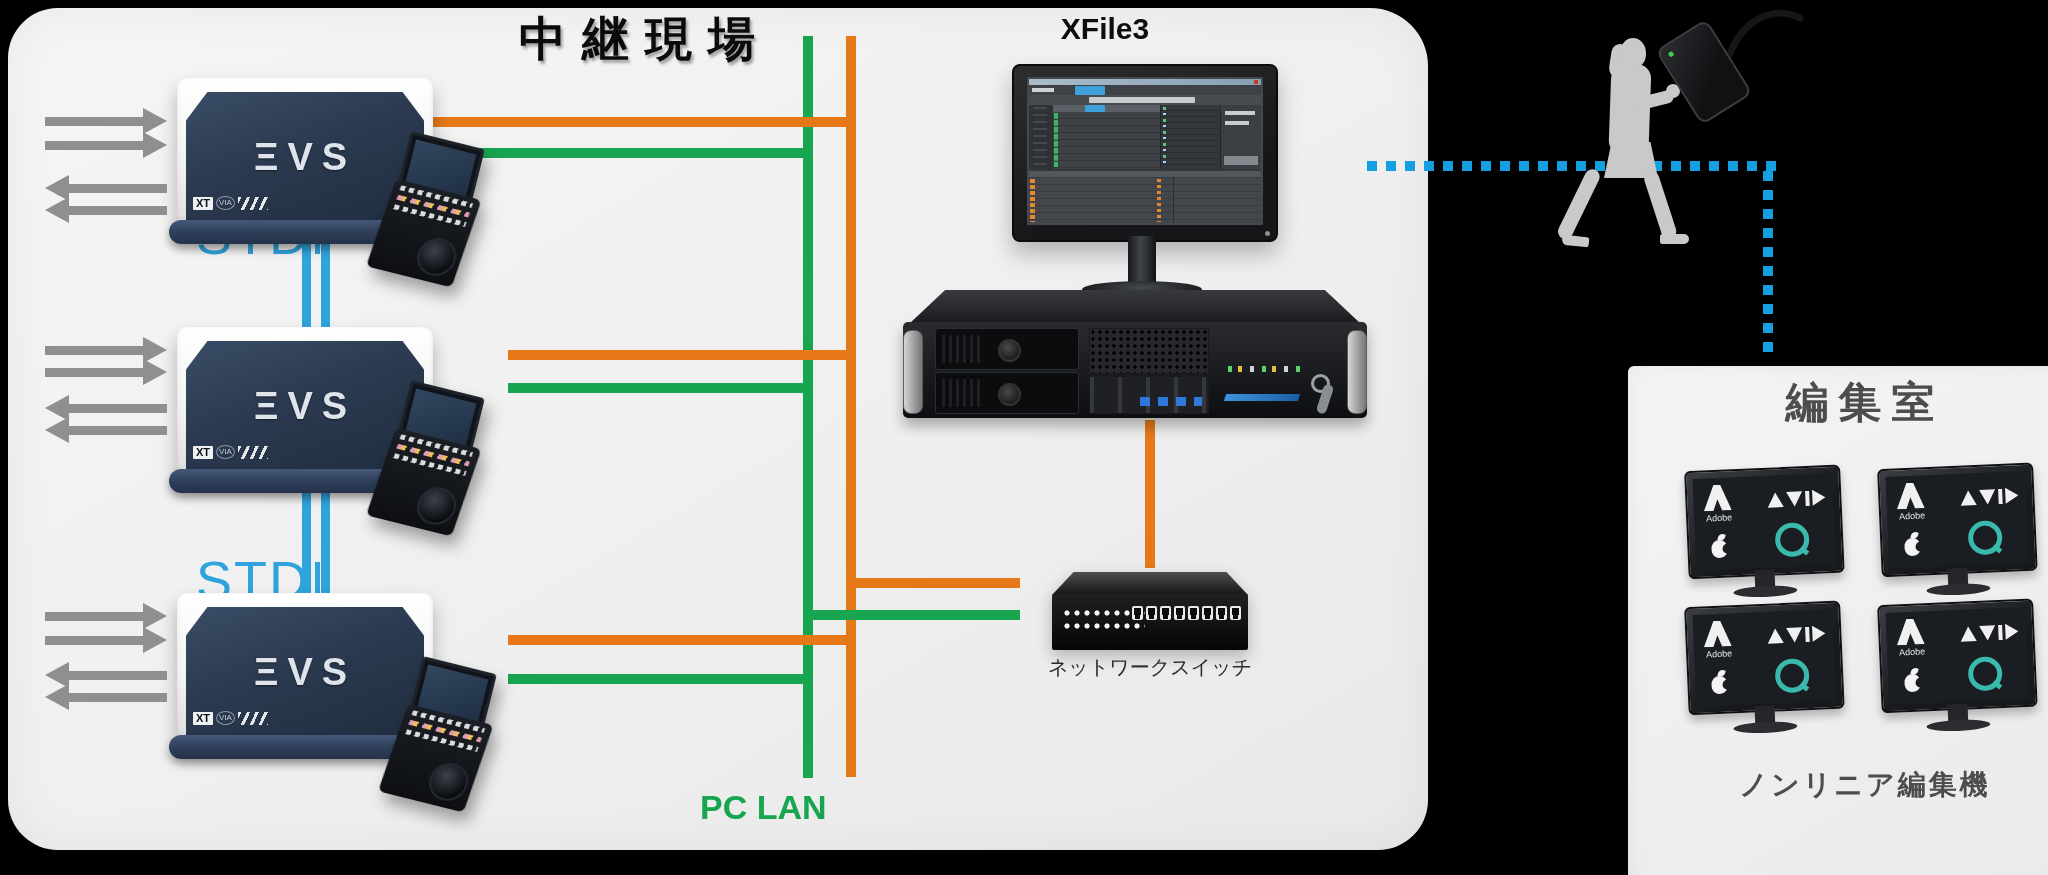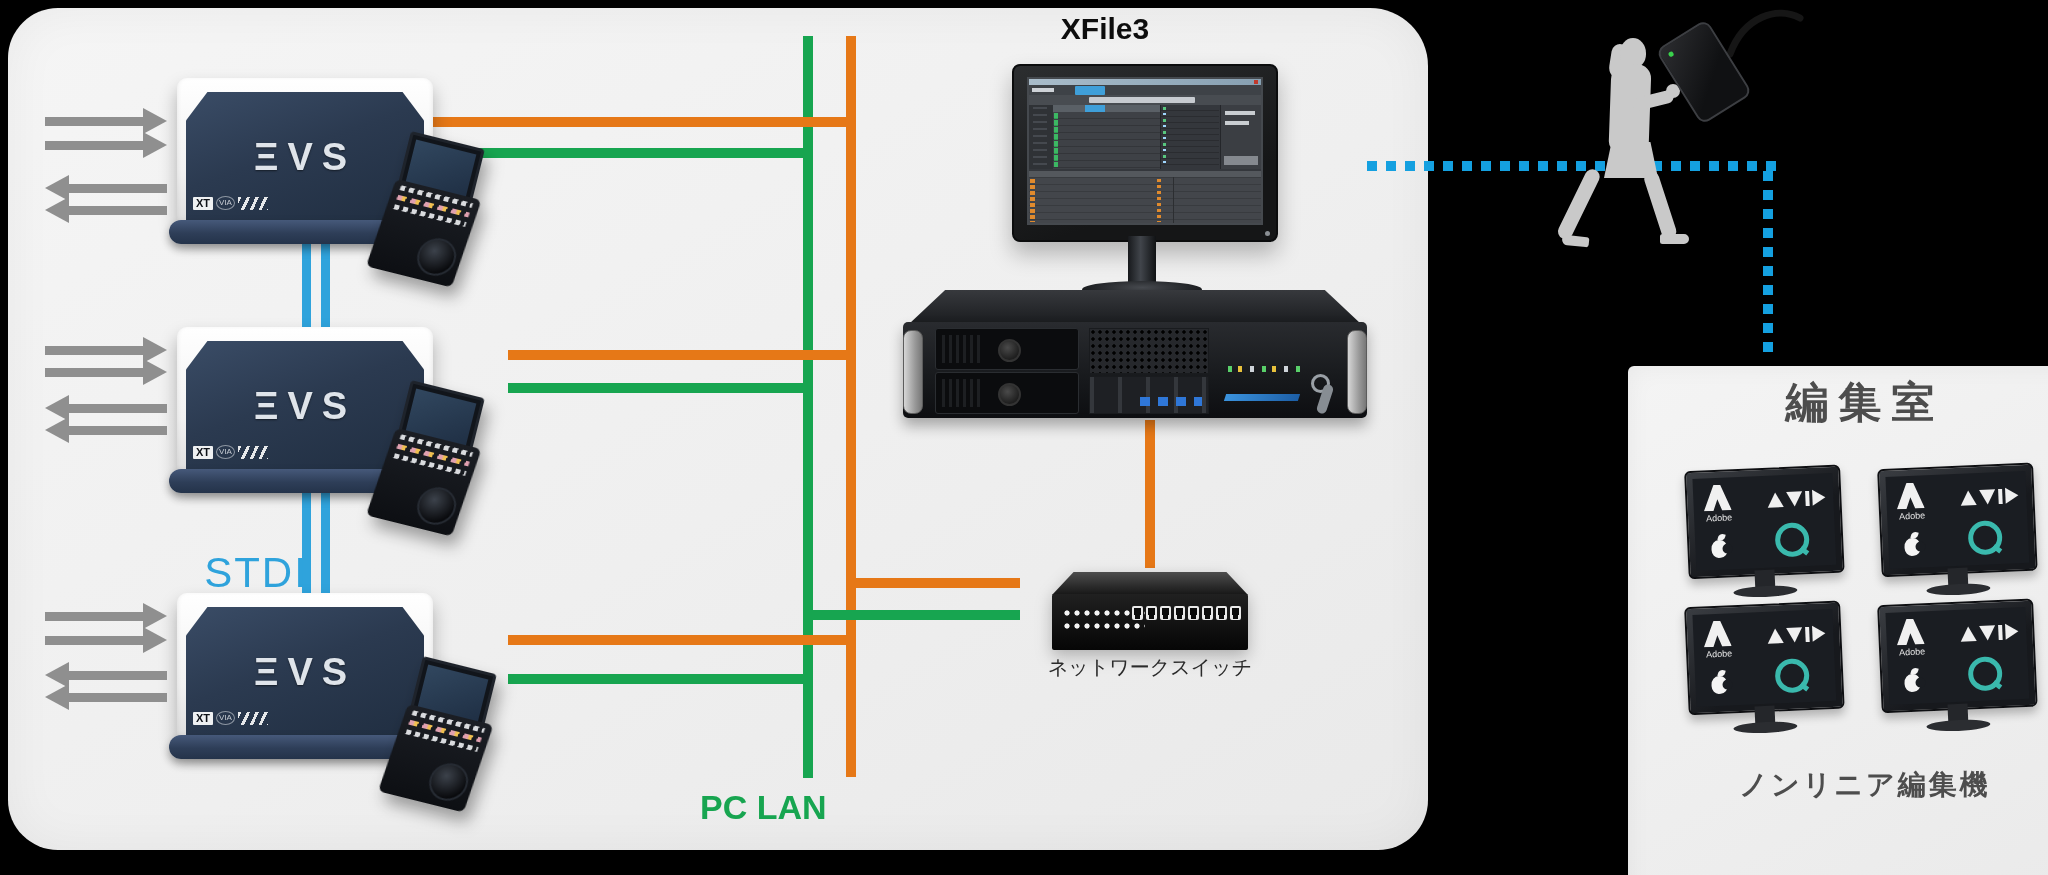--- a/index.html
+++ b/index.html
@@ -68,21 +68,21 @@
   .arr .sh{position:absolute;top:9px;height:9px;background:var(--arrow-gray,#8F8F8F);}
   .arr.r .sh{left:0;width:100px;}
   .arr.r::after{content:'';position:absolute;right:0;top:0;width:0;height:0;
     border-left:24px solid var(--arrow-gray,#8F8F8F);
     border-top:13px solid transparent;border-bottom:13px solid transparent;}
   .arr.l .sh{left:22px;width:100px;}
   .arr.l::after{content:'';position:absolute;left:0;top:0;width:0;height:0;
     border-right:24px solid var(--arrow-gray,#8F8F8F);
     border-top:13px solid transparent;border-bottom:13px solid transparent;}
 
-  .stdi-label{position:absolute;width:120px;text-align:center;font-size:42px;
+  .stdi-label{position:absolute;width:120px;text-align:center;font-size:54px;
     color:var(--sdti-blue,#2FA3DC);letter-spacing:2px;}
 
   
   .xfile-title{position:absolute;left:1035px;top:12px;width:140px;text-align:center;
     font-size:30px;font-weight:bold;color:#0d0d0d;}
   .monitor{position:absolute;left:1012px;top:64px;width:262px;height:174px;
     background:linear-gradient(160deg,#2c2e30,#151617 70%);
     border:2px solid #0b0c0d;border-radius:8px;box-shadow:0 12px 22px rgba(0,0,0,.25);}
   .monitor::after{content:'';position:absolute;right:6px;bottom:4px;width:5px;height:5px;
     border-radius:50%;background:#8a8f94;}
@@ -242,20 +242,21 @@
   .emon-neck{position:absolute;left:66px;top:102px;width:20px;height:18px;background:#24262a;}
   .emon-base{position:absolute;left:44px;top:118px;width:64px;height:11px;border-radius:50%;
     background:#2b2d31;}
 </style>
 </head>
 <body>
 
 <div class="stage">
 
   <div class="relay-panel"></div>
+  <div class="relay-title">中継現場</div>
 
   <div class="net g" style="left:803px;top:36px;width:10px;height:742px;"></div>
   <div class="net o" style="left:846px;top:36px;width:10px;height:741px;"></div>
   <div class="net o" style="left:390px;top:117px;width:466px;height:10px;"></div>
   <div class="net g" style="left:383px;top:148px;width:430px;height:10px;"></div>
   <div class="net o" style="left:508px;top:350px;width:348px;height:10px;"></div>
   <div class="net g" style="left:508px;top:383px;width:305px;height:10px;"></div>
   <div class="net o" style="left:508px;top:635px;width:348px;height:10px;"></div>
   <div class="net g" style="left:508px;top:674px;width:305px;height:10px;"></div>
   <div class="net o" style="left:851px;top:578px;width:169px;height:10px;"></div>

